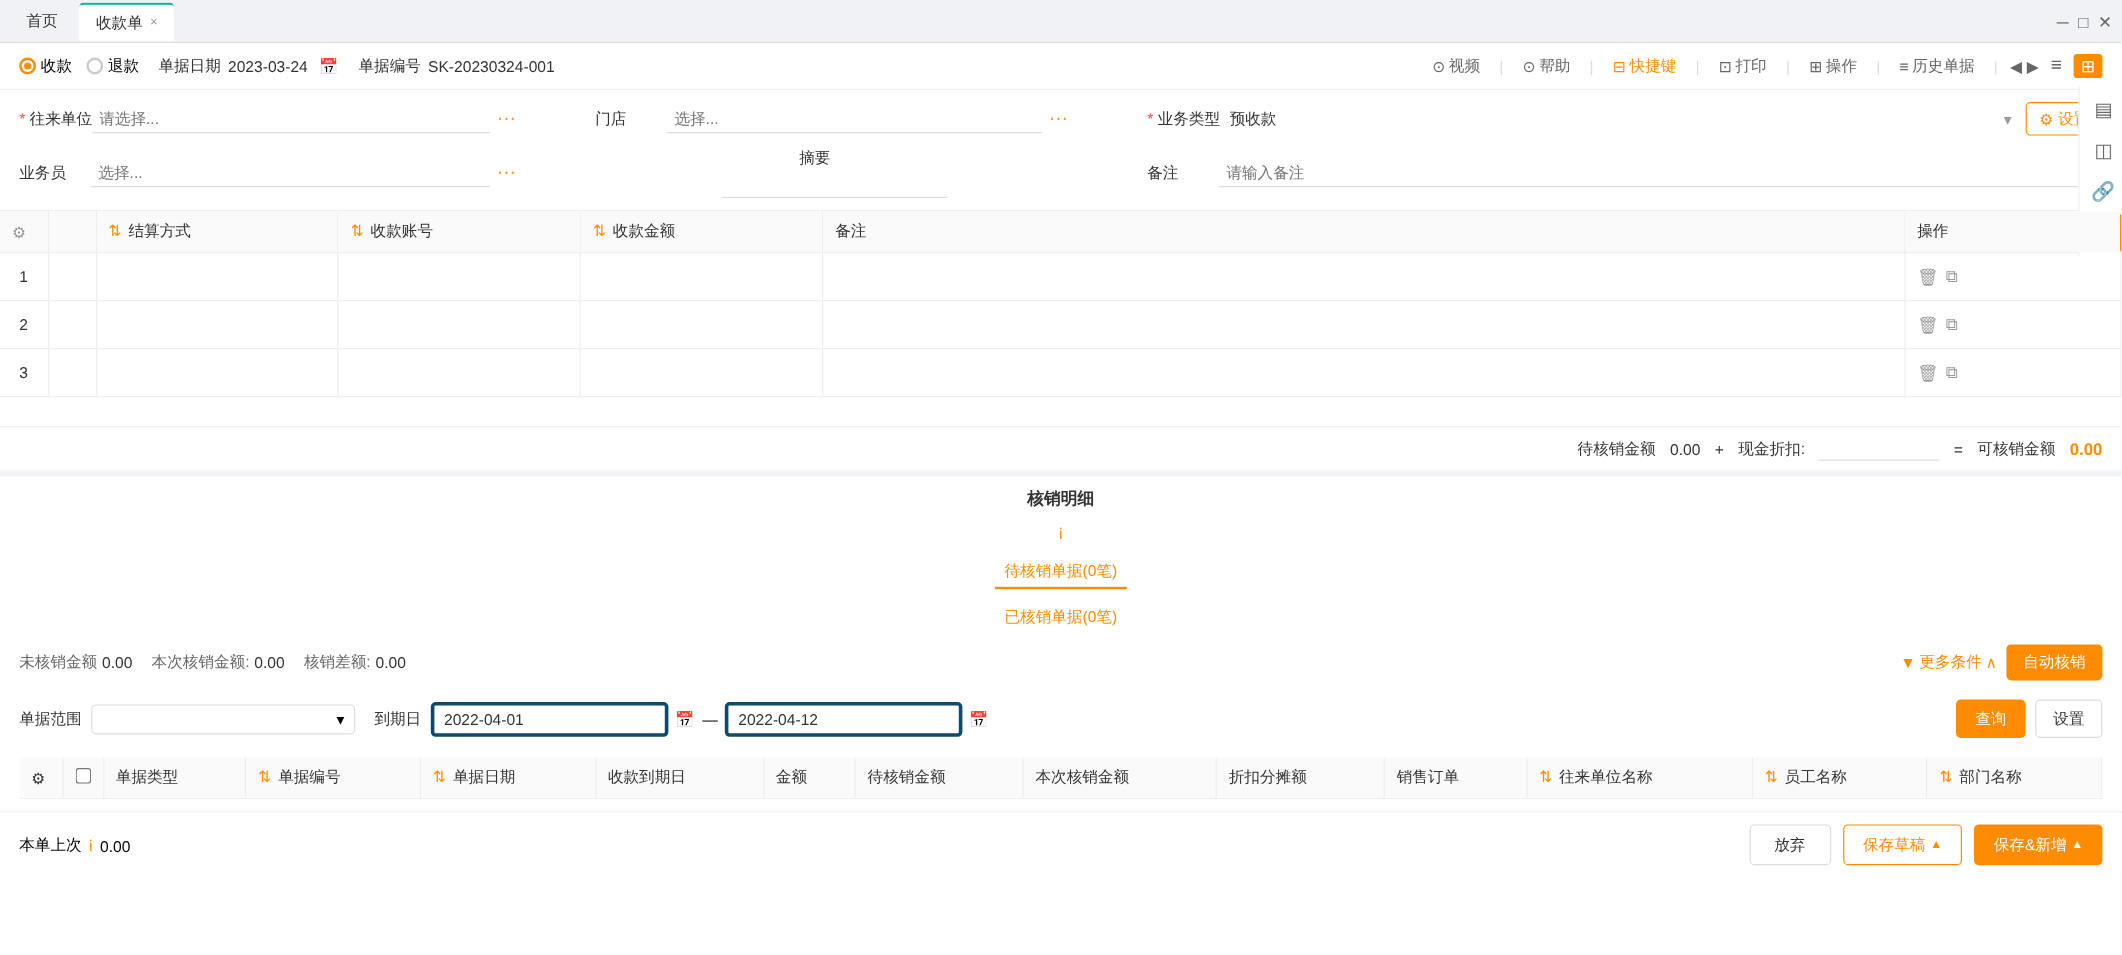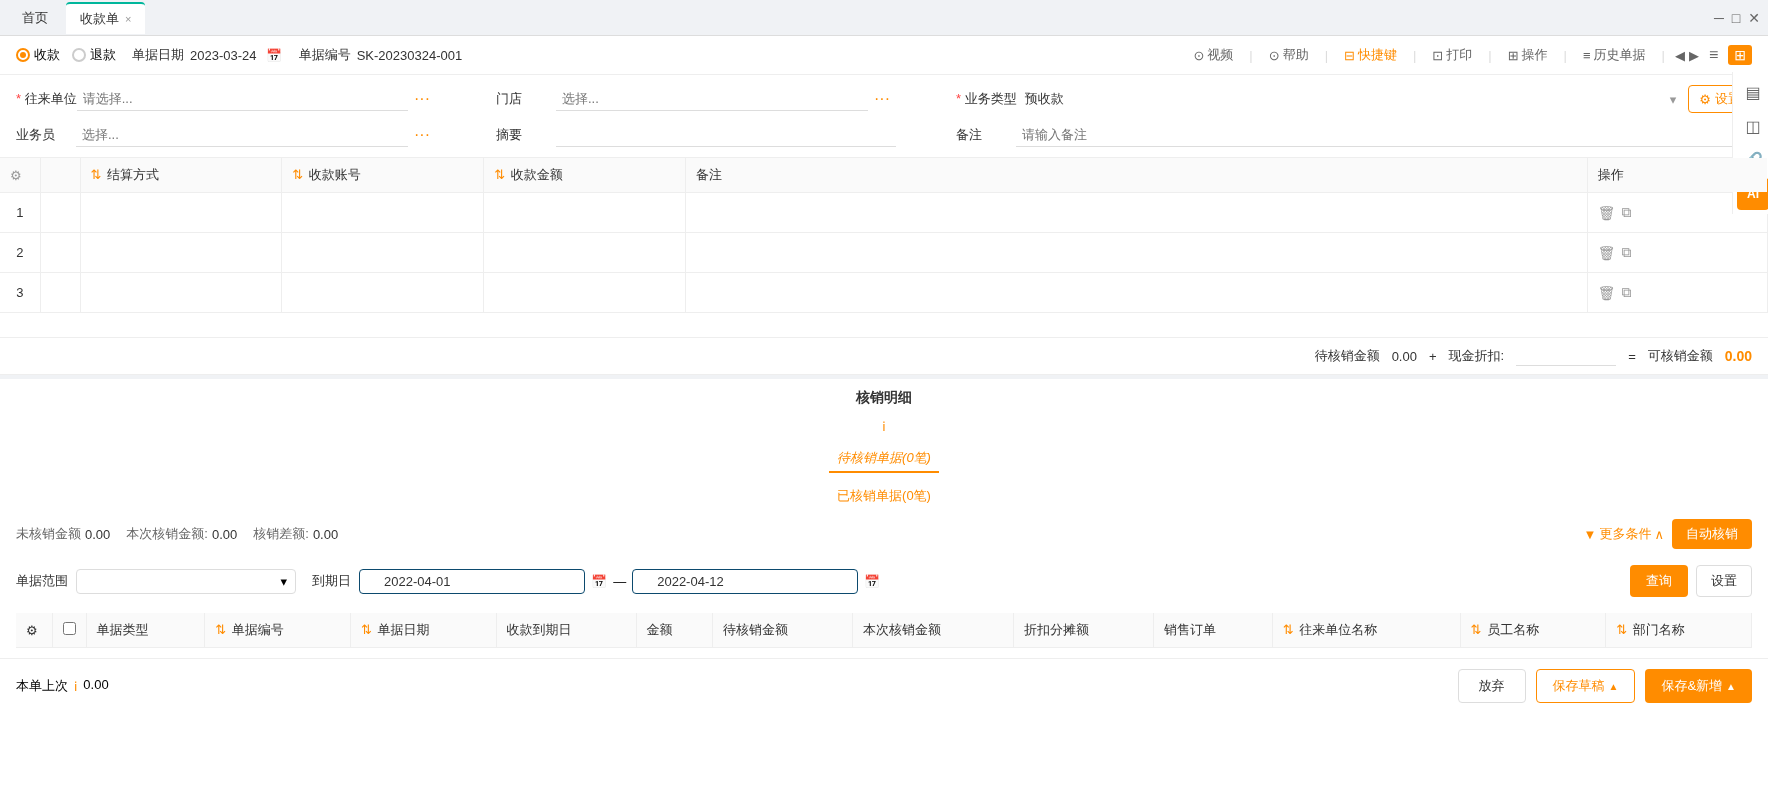--- a/index.html
+++ b/index.html
@@ -119,21 +119,21 @@
     }
     .verify-title {
       display: flex; align-items: center; gap: 10px; margin-bottom: 8px; flex-direction: column;
     }
     .verify-title h3 { font-size: 14px; color: #333; font-weight: 600; }
     .info-icon { color: #ff8c00; cursor: pointer; font-size: 13px; }
     .tab-link {
       color: #ff8c00; cursor: pointer; padding: 4px 8px;
       border-bottom: 2px solid transparent; font-size: 13px;
     }
-    .tab-link.active { border-bottom-color: #ff8c00; font-style: italic; }
+    .tab-link.active { border-bottom-color: #ff8c00; }
     .verify-stats { display: flex; align-items: center; gap: 16px; margin-bottom: 8px; }
     .stat-item { display: flex; align-items: center; gap: 4px; }
     .stat-label { color: #666; }
     .stat-value { color: #333; }
     .verify-right { margin-left: auto; display: flex; align-items: center; gap: 8px; }
     .filter-btn {
       color: #ff8c00; cursor: pointer; display: flex; align-items: center; gap: 3px;
     }
     .auto-btn {
       background: #ff8c00; color: #fff; border: none; padding: 6px 14px;
@@ -146,21 +146,21 @@
       padding: 8px 0;
     }
     .filter-field { display: flex; align-items: center; gap: 8px; }
     .filter-label { color: #333; white-space: nowrap; }
     .filter-select {
       border: 1px solid #ddd; border-radius: 4px; padding: 4px 8px;
       min-width: 160px; display: flex; align-items: center; justify-content: space-between;
       cursor: pointer; background: #fff;
     }
     .date-input {
-      border: 1px solid #0c4a6e; border-radius: 4px; padding: 4px 24px;
+      border: 3px solid #0c4a6e; border-radius: 4px; padding: 4px 8px;
       min-width: 110px; color: #333;
     }
     .date-range { display: flex; align-items: center; gap: 6px; }
     .query-btn {
       background: #ff8c00; color: #fff; border: none; padding: 6px 16px;
       border-radius: 4px; cursor: pointer; margin-left: auto;
     }
     .setting-btn2 {
       background: #fff; border: 1px solid #ddd; color: #333; padding: 6px 14px;
       border-radius: 4px; cursor: pointer;
@@ -174,21 +174,21 @@
       padding: 8px 10px; text-align: left; color: #333; font-weight: 500;
       white-space: nowrap;
     }
 
     
     .footer {
       display: flex; align-items: center; padding: 10px 16px;
       border-top: 1px solid #eee; gap: 16px; background: #fff;
       flex-shrink: 0;
     }
-    .footer-left { display: flex; align-items: flex-start; gap: 6px; }
+    .footer-left { display: flex; align-items: flex-end; gap: 6px; }
     .footer-right { margin-left: auto; display: flex; gap: 10px; }
     .btn-abandon {
       background: #fff; border: 1px solid #ddd; color: #333; padding: 7px 20px;
       border-radius: 4px; cursor: pointer;
     }
     .btn-draft {
       background: #fff; border: 1px solid #ff8c00; color: #ff8c00; padding: 7px 16px;
       border-radius: 4px; cursor: pointer; display: flex; align-items: center; gap: 4px;
     }
     .btn-save {
@@ -329,21 +329,21 @@
     </div>
     <div class="form-row">
 
       <div class="form-field" style="max-width:420px;">
         <span class="form-field-label">业务员</span>
         <input class="form-input" type="text" placeholder="选择..." style="">
         <span class="more-btn">···</span>
       </div>
       <div style="width:60px;"></div>
 
-      <div class="form-field" style="max-width:400px;">
+      <div class="form-field" style="max-width:400px;flex-direction:column;">
         <span class="form-field-label">摘要</span>
         <input class="form-input" type="text" style="">
       </div>
       <div style="width:60px;"></div>
 
       <div class="form-field" style="flex:1;">
         <span class="form-field-label">备注</span>
         <input class="form-input" type="text" placeholder="请输入备注" style="">
       </div>
     </div>

